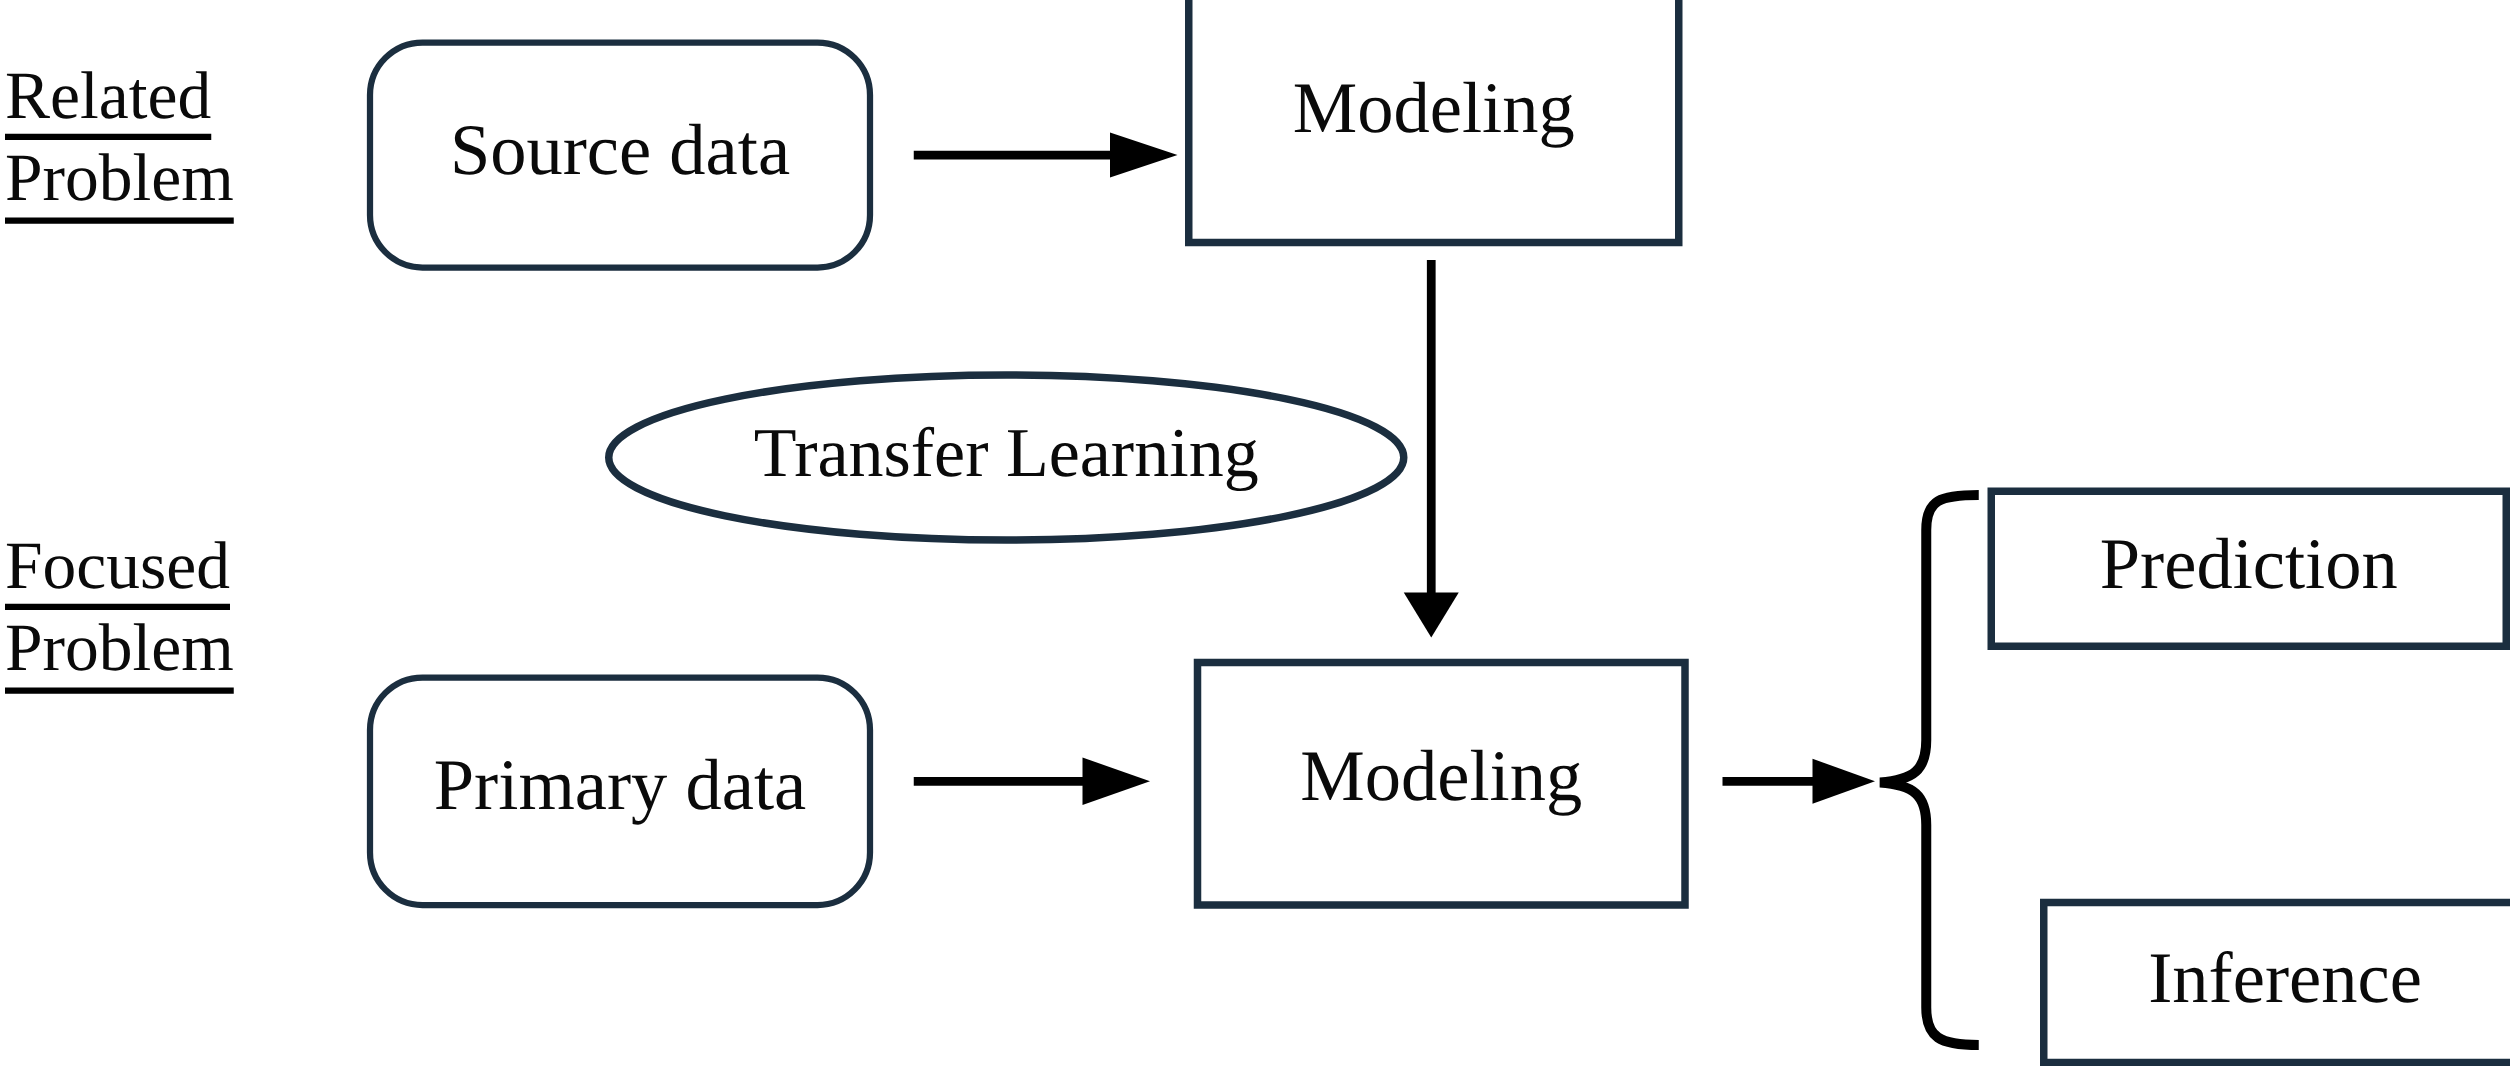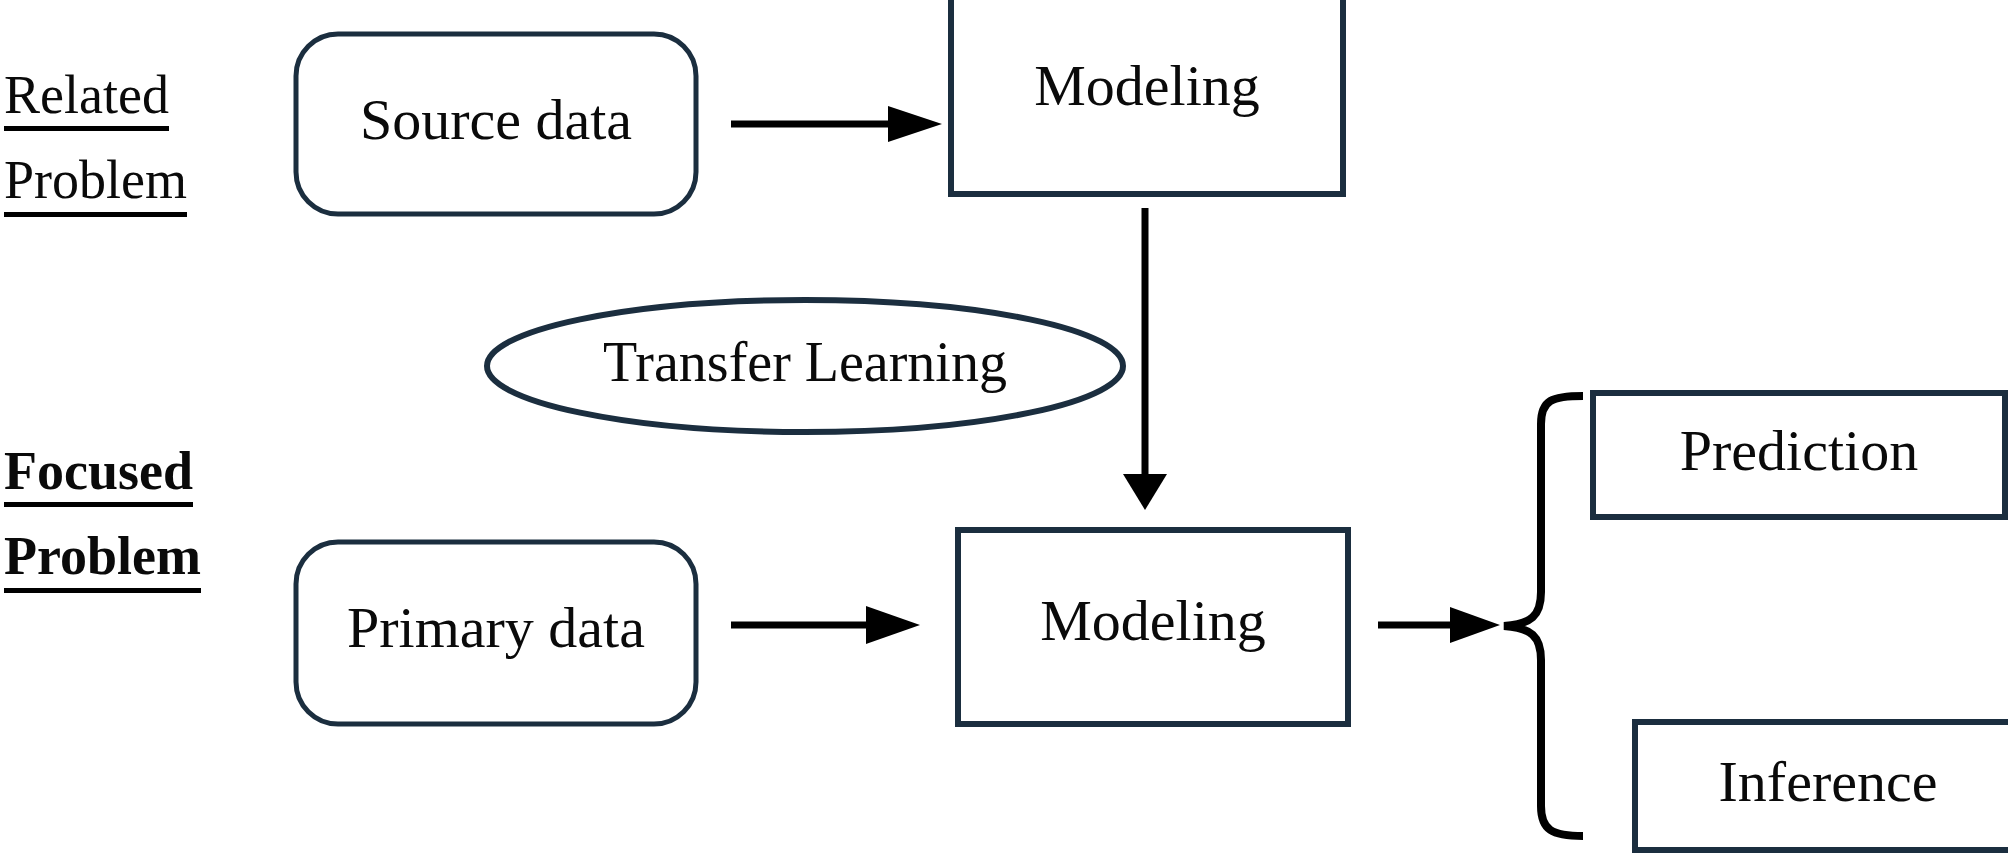--- a/index.html
+++ b/index.html
@@ -75,30 +75,28 @@
     font-size: 54px;
     line-height: 1.12;
     color: #0a0a0a;
     white-space: nowrap;
   }
   .side-label .ln {
     display: block;
     border-bottom: 5px solid #000000;
     padding-bottom: 1px;
     width: max-content;
-    margin-top: 19px;
   }
   #label-related {
     left: 4px;
     top: 46px;
   }
   #label-focused {
     left: 4px;
     top: 422px;
-    font-weight: bold;
   }
 </style>
 </head>
 <body>
 
 <div id="diagram-root">
 
   <svg class="canvas" viewBox="0 0 2008 853" xmlns="http://www.w3.org/2000/svg">
 
     <g>

